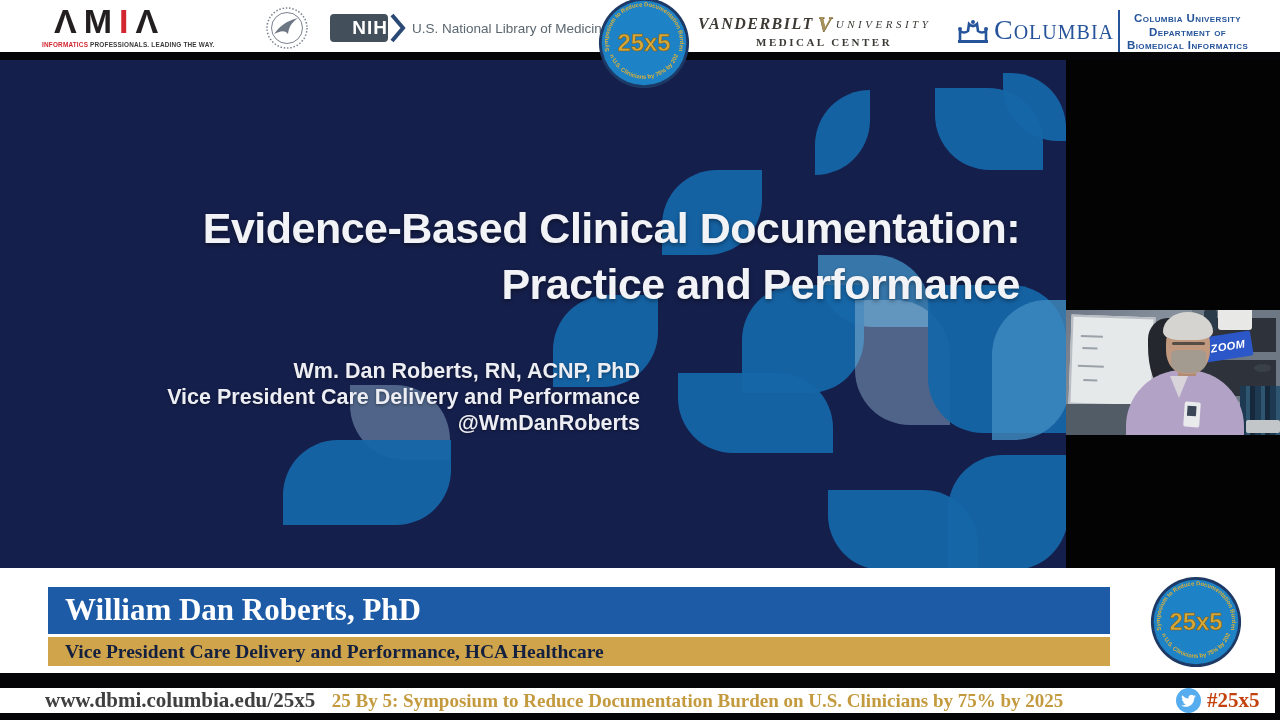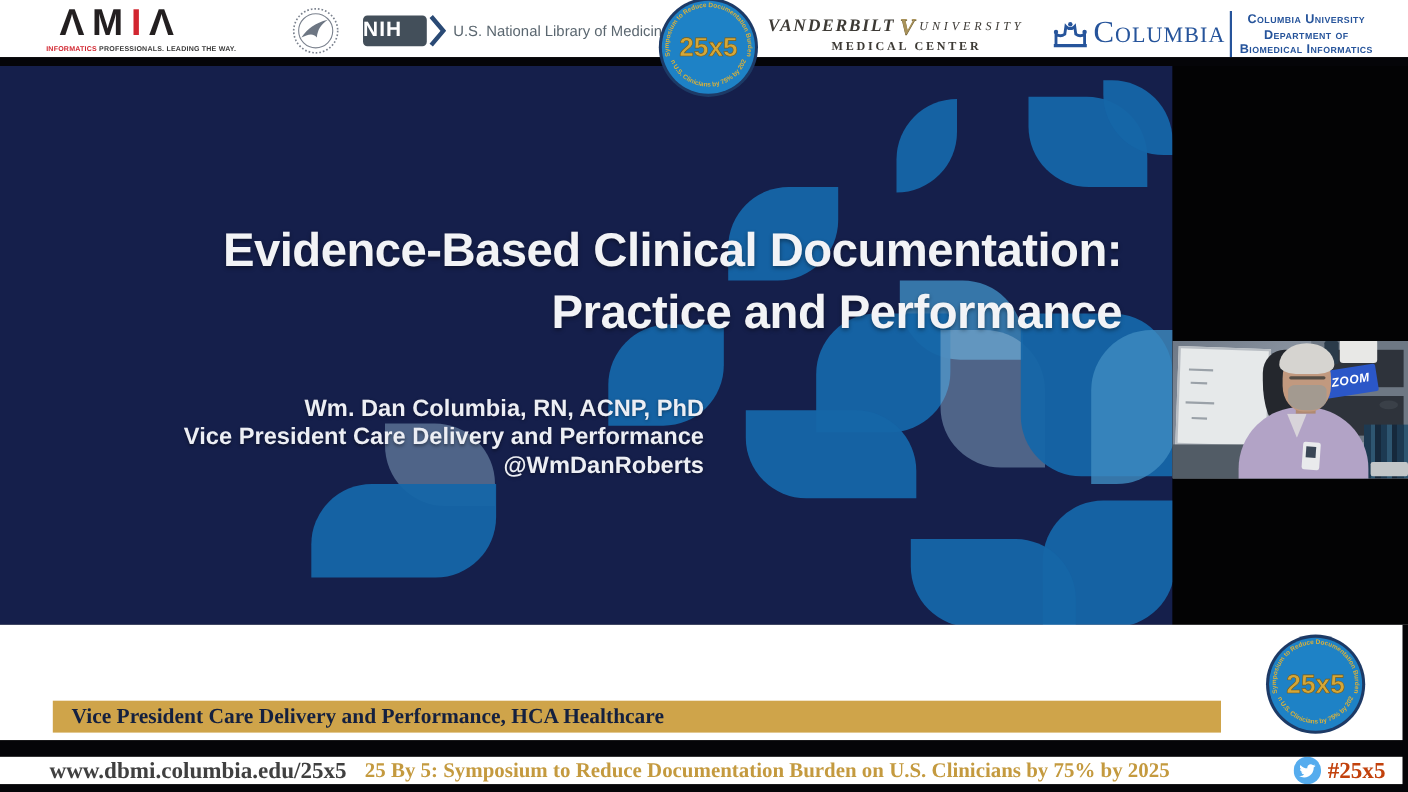--- a/index.html
+++ b/index.html
@@ -14,21 +14,21 @@
   #amia{left:42px;top:4px;width:180px;height:46px;}
   #amia-letters{left:12px;top:0;display:flex;letter-spacing:7px;
     font-weight:bold;font-size:34px;color:#231f20;line-height:34px;}
   #amia-letters .red{color:#d22630;}
   #amia-tagline{left:0;top:37px;width:190px;font-size:6.4px;font-weight:bold;
     color:#3a3a3a;letter-spacing:.2px;white-space:nowrap;}
   #amia-tagline .red{color:#d22630;}
 
   #hhs-seal{left:265px;top:6px;width:44px;height:44px;}
   #nih-box{left:330px;top:14px;width:58px;height:28px;background:#434f5a;border-radius:4px;
-    color:#fff;font-weight:bold;font-size:19px;text-align:left;line-height:28px;letter-spacing:1px;}
+    color:#fff;font-weight:bold;font-size:19px;text-align:right;line-height:28px;letter-spacing:1px;}
   #nih-chevron{left:390px;top:13px;width:16px;height:30px;}
   #nih-label{left:412px;top:21px;font-size:13.5px;color:#5b6770;white-space:nowrap;}
 
   .badge{width:92px;height:92px;}
   #badge-top{left:598px;top:-3px;}
   #badge-bottom{left:1150px;top:576px;}
 
   #vanderbilt{left:698px;top:12px;width:240px;height:38px;color:#3d3a35;
     font-family:"Liberation Serif",serif;}
   #vu-line1{left:0;top:2px;display:flex;align-items:center;white-space:nowrap;font-style:italic;}
@@ -200,21 +200,21 @@
     <div class="shape leafA pale" style="left:350px;top:325px;width:100px;height:75px;"></div>
     <div class="shape leafB med" style="left:283px;top:380px;width:168px;height:85px;"></div>
     <div class="shape leafB med" style="left:948px;top:395px;width:120px;height:115px;"></div>
     <div class="shape leafA med" style="left:828px;top:430px;width:150px;height:80px;"></div>
 
     <div class="abs" id="slide-title">
       <div>Evidence-Based Clinical Documentation:</div>
       <div>Practice and Performance</div>
     </div>
     <div class="abs" id="slide-speaker">
-      <div>Wm. Dan Columbia, RN, ACNP, PhD</div>
+      <div>Wm. Dan Roberts, RN, ACNP, PhD</div>
       <div>Vice President Care Delivery and Performance</div>
       <div>@WmDanRoberts</div>
     </div>
   </div>
 
   <div class="abs" id="right-col"></div>
   <div class="abs" id="webcam">
     <div class="abs" id="wb-whiteboard">
       <div class="wb-mark" style="left:8px;top:18px;width:22px;"></div>
       <div class="wb-mark" style="left:10px;top:30px;width:15px;"></div>
@@ -239,20 +239,23 @@
       <div class="abs" id="wb-badge-photo"></div>
     </div>
     <div class="abs" id="wb-neck"></div>
     <div class="abs" id="wb-head"></div>
     <div class="abs" id="wb-hair"></div>
     <div class="abs" id="wb-glasses"></div>
     <div class="abs" id="wb-beard"></div>
   </div>
 
   <div class="abs" id="lower-strip"></div>
+  <div class="abs" id="lt-blue">
+    <span>William Dan Roberts, PhD</span>
+  </div>
   <div class="abs" id="lt-gold">
     <span>Vice President Care Delivery and Performance, HCA Healthcare</span>
   </div>
 
   <div class="abs badge" id="badge-top">
     <svg width="92" height="92" viewBox="0 0 100 100">
       <circle cx="50" cy="50" r="49" fill="#1d3a66"></circle>
       <circle cx="50" cy="50" r="46" fill="#1e82c6"></circle>
       <defs>
         <path id="b1-top" d="M 12 58 A 39 39 0 1 1 88 58"></path>

